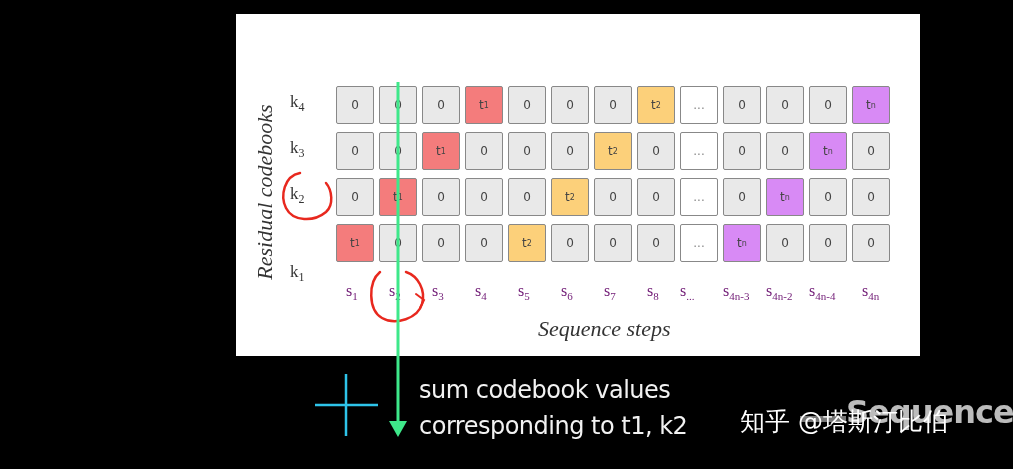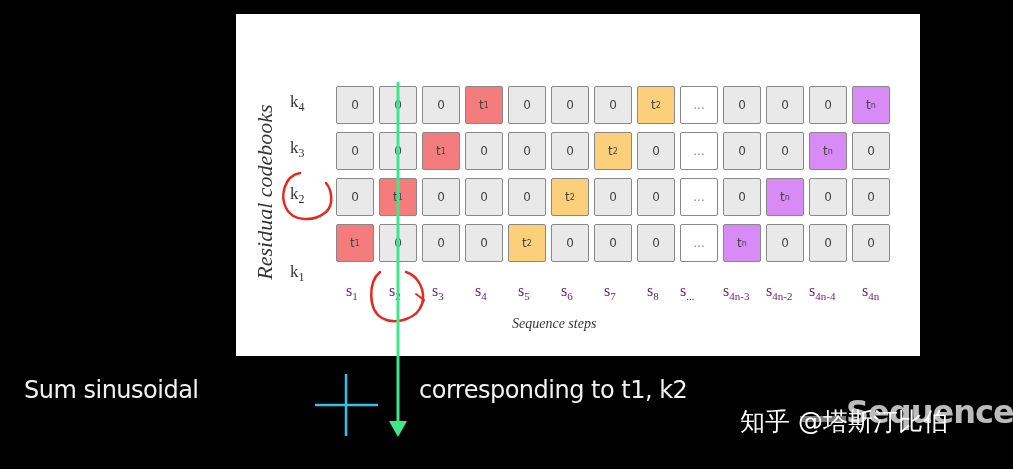--- a/index.html
+++ b/index.html
@@ -13,21 +13,21 @@
   .rowlabel sub { font-size:12px; }
   .cell { position:absolute; width:36px; height:36px; border:1.5px solid #888; border-radius:2px; background:#e9e9e9;
           display:flex; align-items:center; justify-content:center; font-size:12px; color:#444; box-sizing:content-box; }
   .cell.t1 { background:#f47c7c; }
   .cell.t2 { background:#fcd07a; }
   .cell.tn { background:#d88af5; }
   .cell.dots { background:#fff; color:#888; }
   .cell sub { font-size:8px; }
   .collabel { position:absolute; top:268px; font-family:"Liberation Serif", serif; font-size:16px; color:#701a75; white-space:nowrap; }
   .collabel sub { font-size:11px; }
-  .xlabel { position:absolute; left:276px; top:302px; font-family:"Liberation Serif", serif; font-style:italic; font-size:14px; color:#333; }
+  .xlabel { position:absolute; left:302px; top:302px; font-family:"Liberation Serif", serif; font-style:italic; font-size:22px; color:#333; }
   .caption { position:absolute; color:#f2f2f2; font-family:"DejaVu Sans", sans-serif; font-size:24px; line-height:36px; letter-spacing:-0.5px; }
   .watermark { position:absolute; left:740px; top:405px; color:#fff; font-size:25px; white-space:nowrap; }
   .decoder { position:absolute; left:846px; top:393px; color:#ddd; font-size:32px; font-weight:bold; letter-spacing:-1px; opacity:0.85; }
   .decoder-arrow { position:absolute; left:800px; top:416px; width:46px; height:6px; background:#777; }
   svg.overlay { position:absolute; left:0; top:0; }
 </style>
 </head>
 <body>
 
 <div class="panel">
@@ -156,22 +156,22 @@
   <line x1="398" y1="82" x2="398" y2="424" stroke="#3ee88a" stroke-width="3"></line>
   <polygon points="389,421 407,421 398,437" fill="#3ee88a"></polygon>
 
   <g>
     <line x1="346" y1="374" x2="346" y2="436" stroke="#2ec4ea" stroke-width="2.5"></line>
     <line x1="315" y1="405" x2="378" y2="405" stroke="#2ec4ea" stroke-width="2.5"></line>
   </g>
 </svg>
 
 <div class="caption" style="left:24px; top:372px;">
-  <div>Sum sinusoidal</div>
 </div>
 
 <div class="caption" style="left:419px; top:372px;">
+  <div>sum codebook values</div>
   <div>corresponding to t1, k2</div>
 </div>
 
 <div class="decoder-arrow"></div>
 <div class="decoder">Sequence</div>
 <div class="watermark">知乎 @塔斯汀比伯</div>
 
 </body></html>

